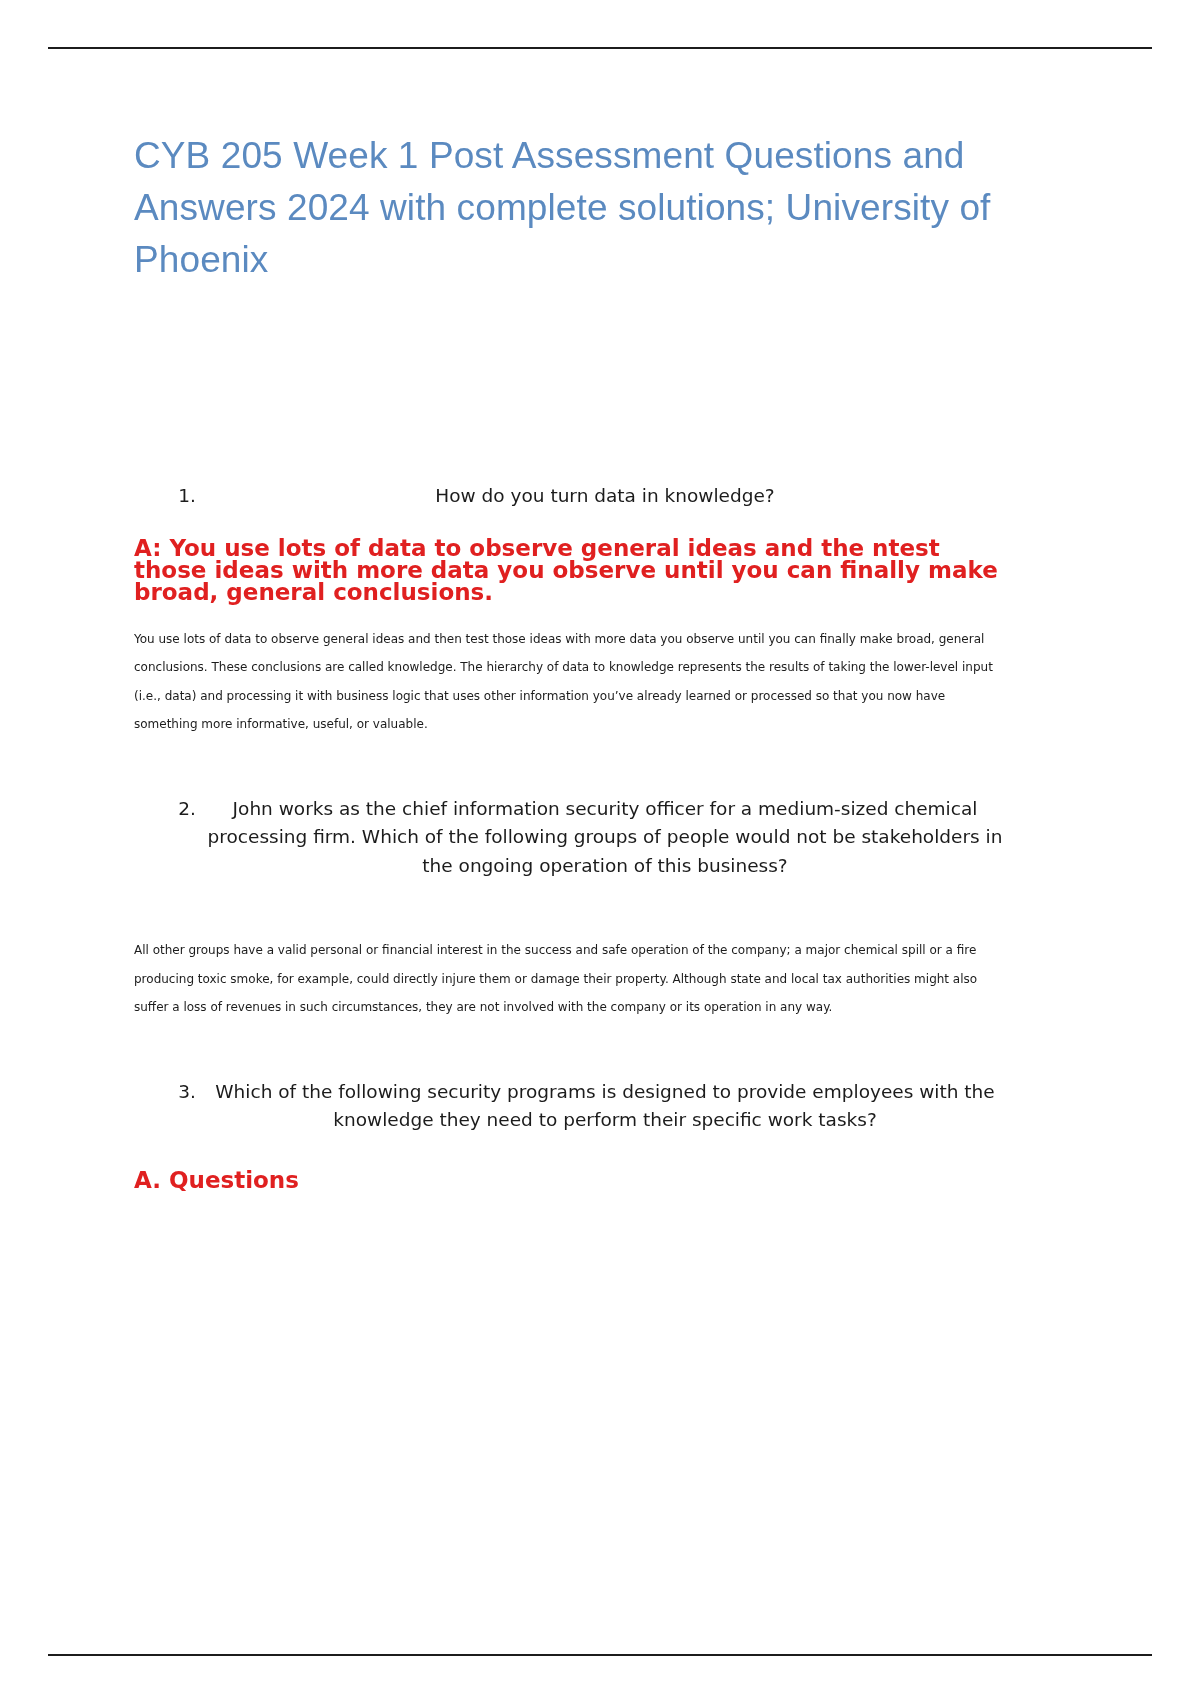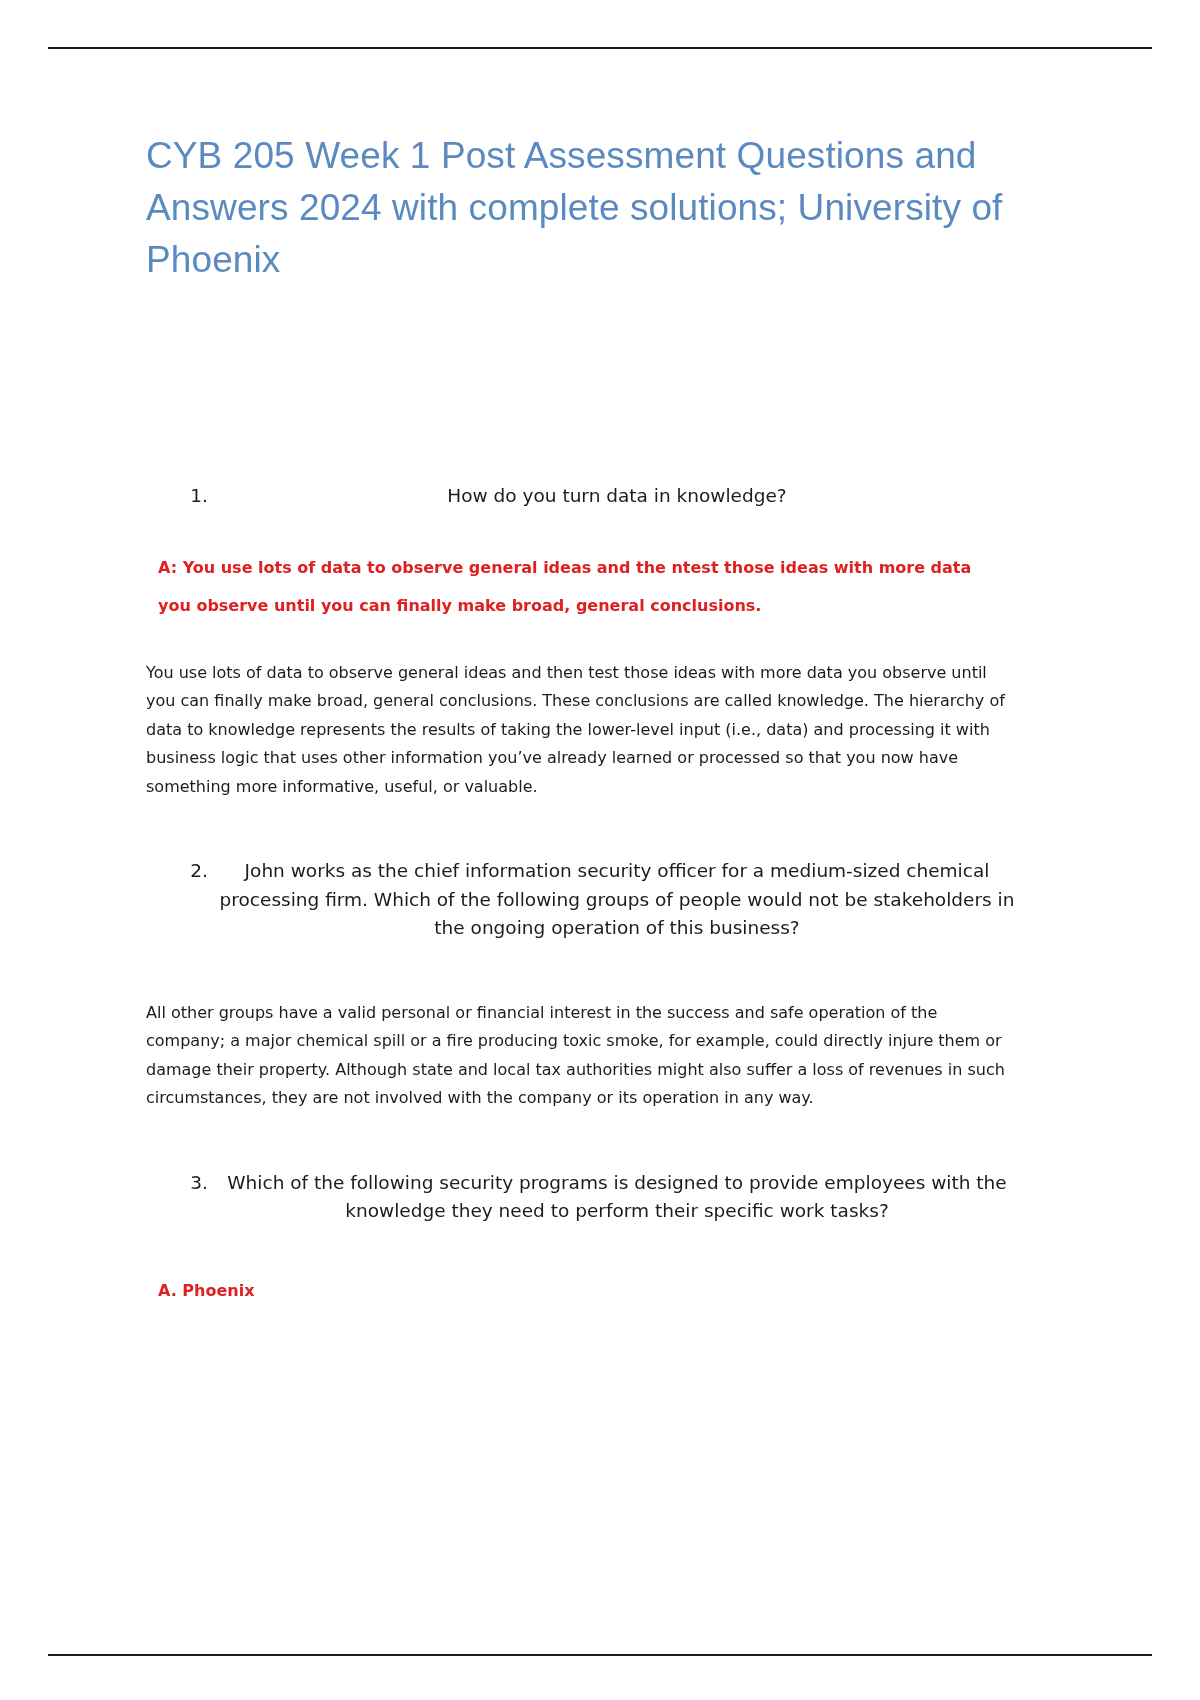--- a/index.html
+++ b/index.html
@@ -37,21 +37,21 @@
     position: absolute;
     left: 48px;
     right: 48px;
     bottom: 44px;
     height: 2px;
     background: #1c1c1c;
   }
 
   .content {
     position: absolute;
-    left: 146px;
+    left: 134px;
     top: 130px;
     width: 872px;
   }
 
   .doc-title {
     font-family: "Liberation Sans", sans-serif;
     font-size: 37px;
     line-height: 52px;
     font-weight: 400;
     color: #5b8ac0;
@@ -84,27 +84,27 @@
     width: 28px;
     text-align: right;
     font-size: 18.5px;
     color: #1c1c1c;
   }
   .q-text { display: block; text-align: center; }
 
   .answer {
     color: #e02020;
     font-weight: bold;
-    font-size: 16px;
-    line-height: 38px;
-    margin: 12px;
+    font-size: 23px;
+    line-height: 22px;
+    margin: 0;
   }
 
   .explain {
-    font-size: 16px;
+    font-size: 12px;
     line-height: 28.5px;
     color: #1c1c1c;
     margin: 0;
   }
 
   .gap-lg { height: 56px; }
   .gap-md { height: 34px; }
   .gap-sm { height: 26px; }
   .gap-xs { height: 22px; }
 </style>
@@ -151,21 +151,21 @@
     <div class="gap-lg"></div>
 
     <div class="qa-block">
       <ol class="q-list">
         <li class="q-item">
           <span class="q-num">3.</span>
           <span class="q-text">Which of the following security programs is designed to provide employees with the knowledge they need to perform their specific work tasks?</span>
         </li>
       </ol>
       <div class="gap-md"></div>
-      <p class="answer">A. Phoenix</p>
+      <p class="answer">A. Questions</p>
       <div class="gap-xs"></div>
     </div>
 
   </div>
 
   <div class="rule-bottom"></div>
 
 </div>
 
 </body></html>

